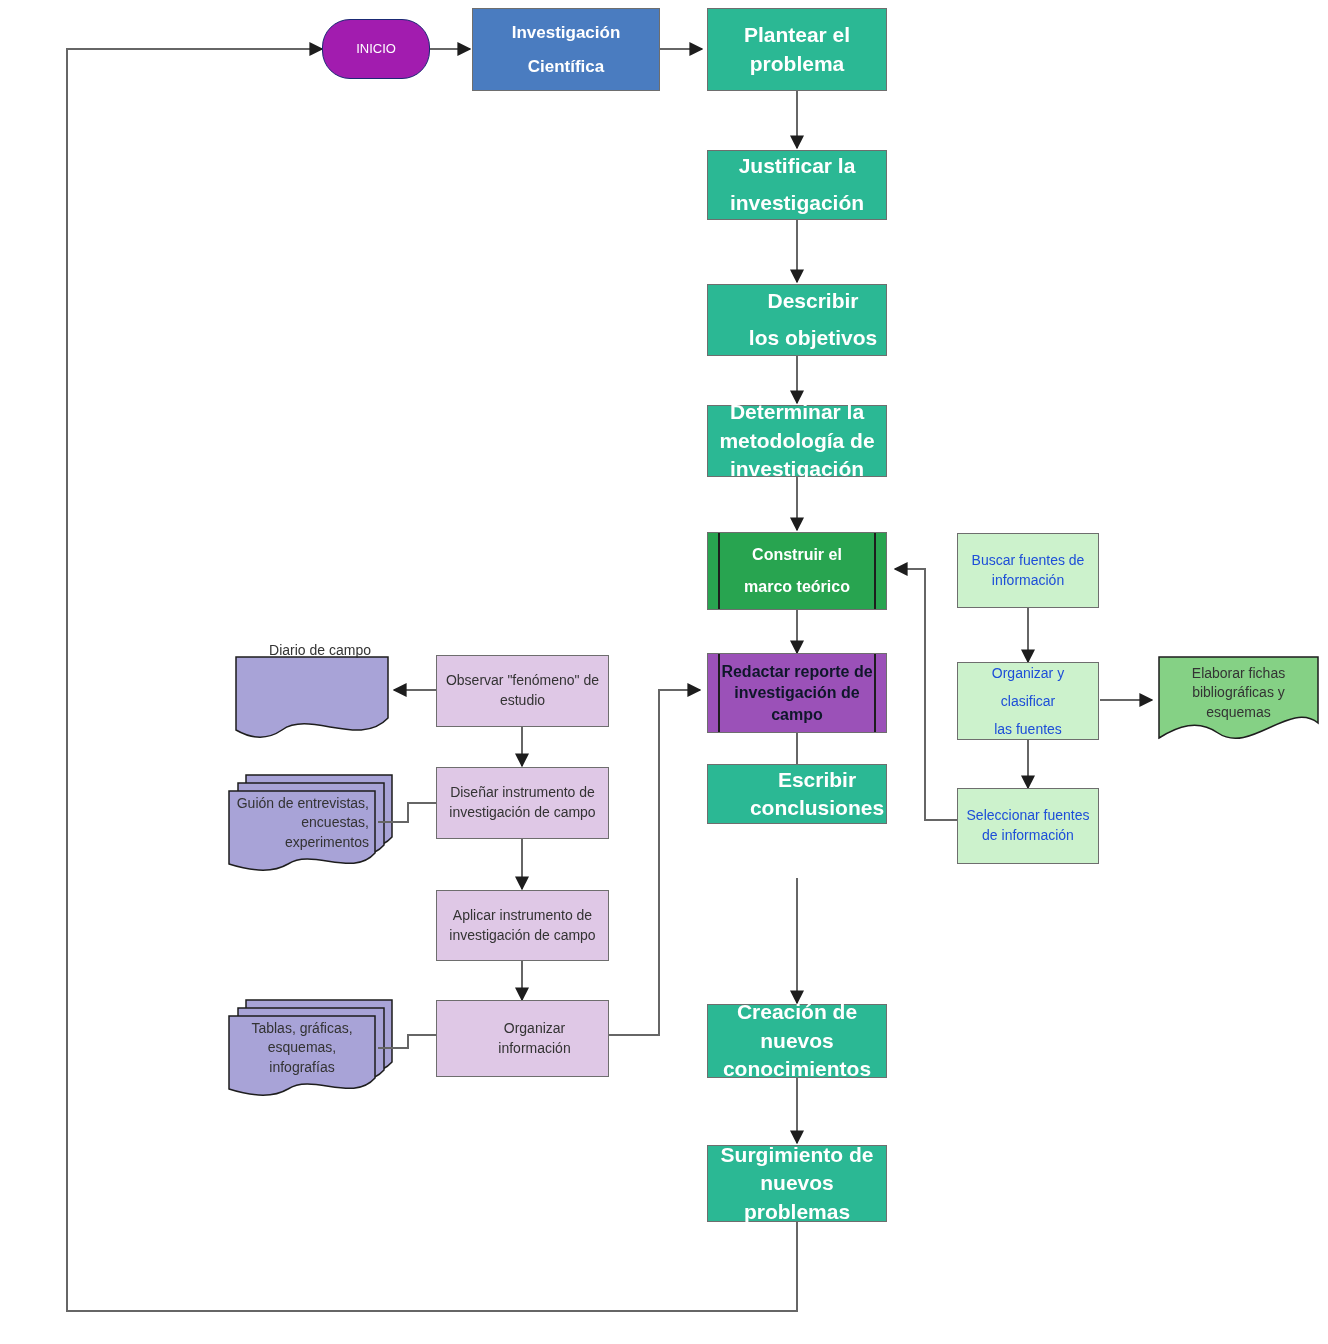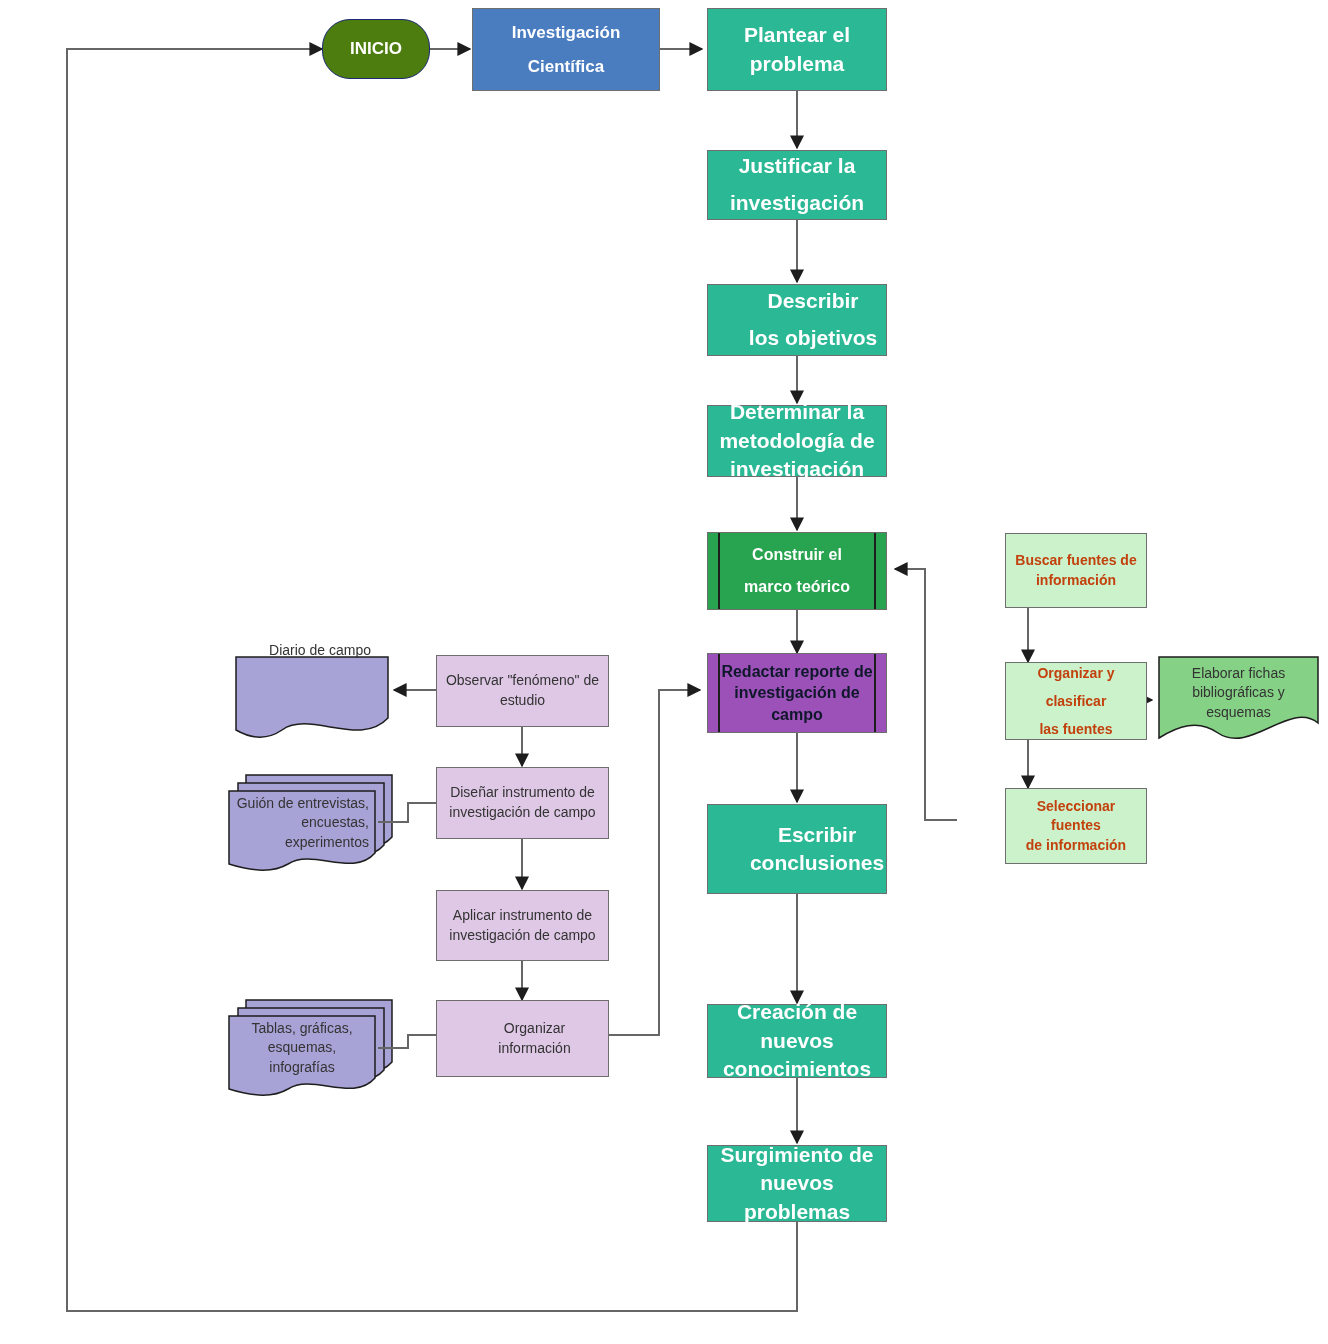--- a/index.html
+++ b/index.html
@@ -37,24 +37,24 @@
   }
   .node .lbl {
     display: block;
     width: 100%;
     padding: 0 6px;
     white-space: pre-line;
   }
 
   
   .s-terminator {
-    background: #4d7c0f;
+    background: #a21caf;
     color: #ffffff;
-    font-weight: bold;
-    font-size: 17px;
+    font-weight: normal;
+    font-size: 13px;
     border-radius: 28px;
     border: 1px solid #1b2a74;
   }
   .s-blue {
     background: #4A7CC0;
     color: #ffffff;
     font-weight: bold;
     font-size: 17px;
     border-color: #6e6e6e;
     line-height: 2.0;
@@ -83,25 +83,24 @@
   }
   .s-pink {
     background: #DFC8E6;
     color: #333333;
     font-size: 14px;
     font-weight: normal;
     line-height: 1.4;
   }
   .s-lgreen {
     background: #CCF2CC;
-    color: #c2410c;
+    color: #1d4ed8;
     font-size: 14px;
-    font-weight: bold;
+    font-weight: normal;
     line-height: 1.4;
-    margin-left: 48px;
   }
   .s-lgreen-sp { line-height: 2.0; }
 
   
   .sub-bar {
     position: absolute;
     top: 0;
     bottom: 0;
     width: 0;
     border-left: 2px solid #1d1d1d;
@@ -234,21 +233,21 @@
   </div>
 
   <div class="node s-purple-sub" style="left:707px; top:653px; width:180px; height:80px;">
     <span class="sub-bar" style="left:10px;"></span>
     <span class="sub-bar" style="right:10px;"></span>
     <span class="lbl">Redactar reporte de
 investigación de
 campo</span>
   </div>
 
-  <div class="node s-teal s-teal-tight" style="left:707px; top:804px; width:180px; height:90px;padding-left:40px;">
+  <div class="node s-teal s-teal-tight" style="left:707px; top:764px; width:180px; height:60px;padding-left:40px;">
     <span class="lbl">Escribir conclusiones</span>
   </div>
 
   <div class="node s-teal s-teal-tight" style="left:707px; top:1004px; width:180px; height:74px;">
     <span class="lbl">Creación de nuevos
 conocimientos</span>
   </div>
 
   <div class="node s-teal s-teal-tight" style="left:707px; top:1145px; width:180px; height:77px;">
     <span class="lbl">Surgimiento de

